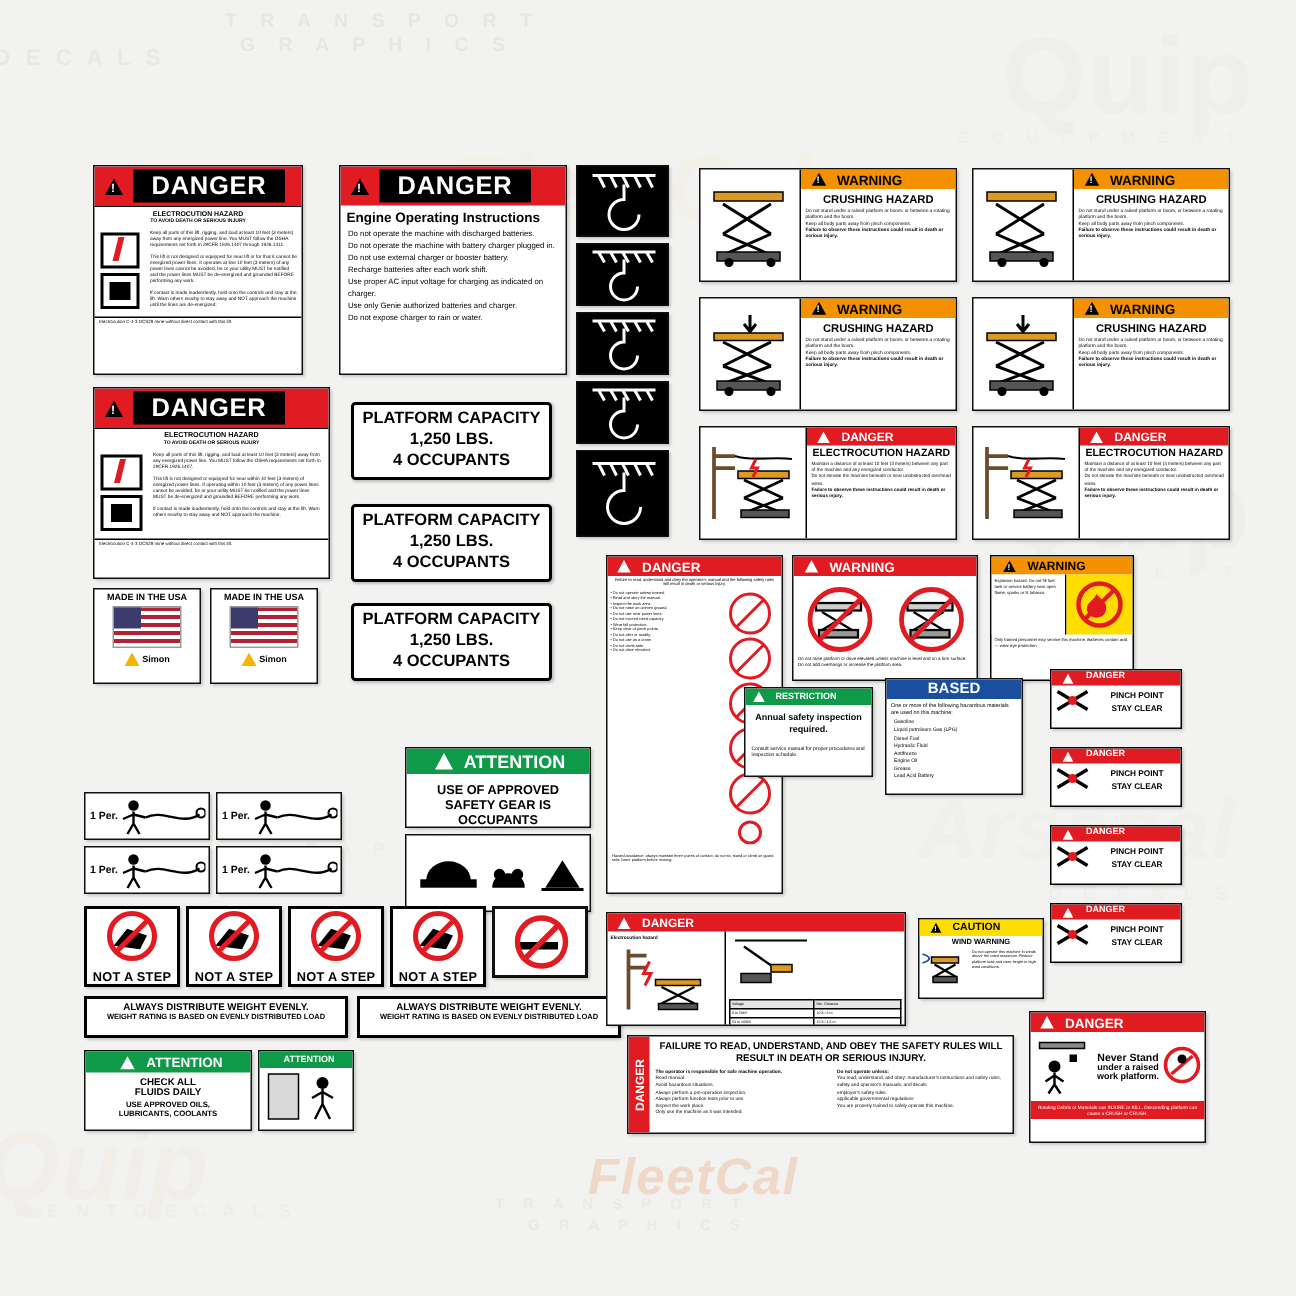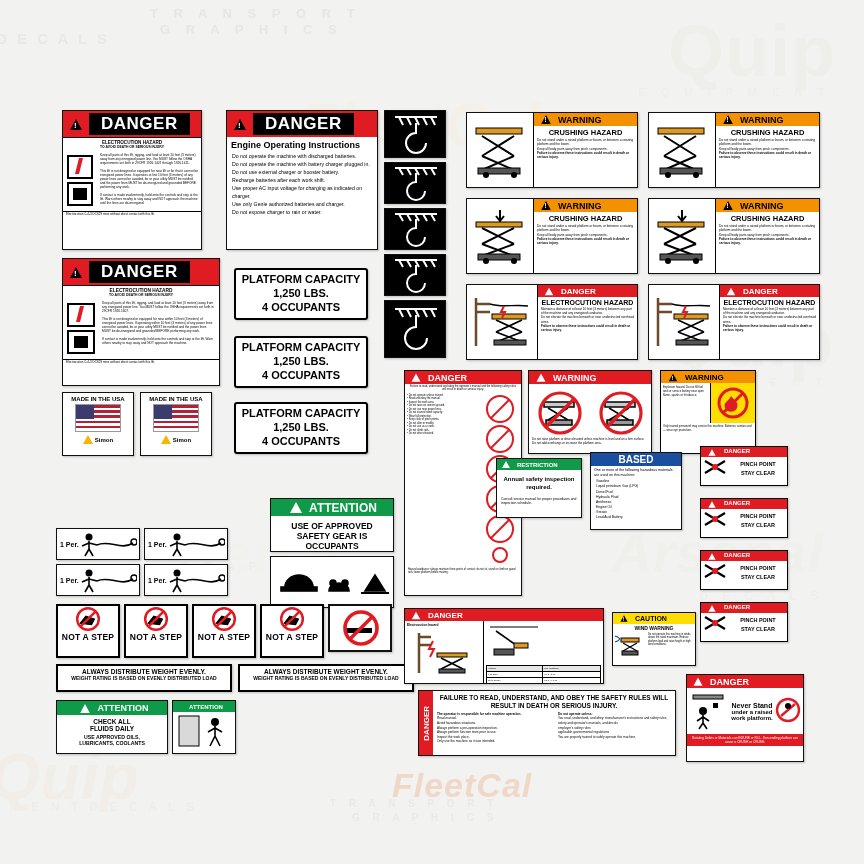--- a/index.html
+++ b/index.html
@@ -57,21 +57,21 @@
   .caution-bar{background:#ffdd00;display:flex;align-items:center;height:11px;padding-left:2px;}
   .caution-bar .t{font-weight:bold;font-size:7px;color:#000;margin-left:2px;}
   .flag{width:44px;height:26px;background:
      linear-gradient(#b22234 0 10%,#fff 10% 20%,#b22234 20% 30%,#fff 30% 40%,#b22234 40% 50%,#fff 50% 60%,#b22234 60% 70%,#fff 70% 80%,#b22234 80% 90%,#fff 90% 100%);
      position:relative;border:1px solid #999;}
   .flag:before{content:"";position:absolute;left:0;top:0;width:18px;height:14px;background:#3c3b6e;}
   .cap-box{border:2px solid #000;border-radius:3px;background:#fff;display:flex;flex-direction:column;
      align-items:center;justify-content:center;font-weight:bold;}
   .cap-box div{font-size:11px;line-height:1.25;}
   .notastep{border:2px solid #000;background:#fff;display:flex;flex-direction:column;align-items:center;justify-content:space-between;}
-  .notastep .lbl{font-size:8.5px;font-weight:bold;letter-spacing:.2px;padding-bottom:14px;}
+  .notastep .lbl{font-size:8.5px;font-weight:bold;letter-spacing:.2px;padding-bottom:0;}
   .pinch{border:1px solid #000;background:#fff;}
   .pinch .t{font-size:5.5px;font-weight:bold;text-align:center;line-height:1.15;padding:1px 0 2px;}
   .dist{border:2px solid #000;background:#fff;text-align:center;font-weight:bold;}
   .dist .l1{font-size:6.5px;padding-top:2px;}
   .dist .l2{font-size:5px;padding-bottom:2px;}
   .vbar{writing-mode:vertical-rl;transform:rotate(180deg);}
 </style>
 </head>
 <body>
 

